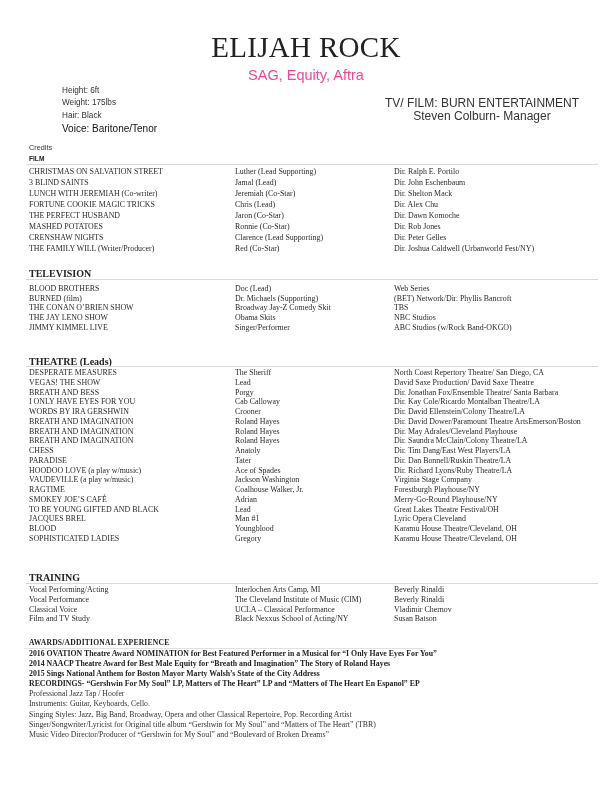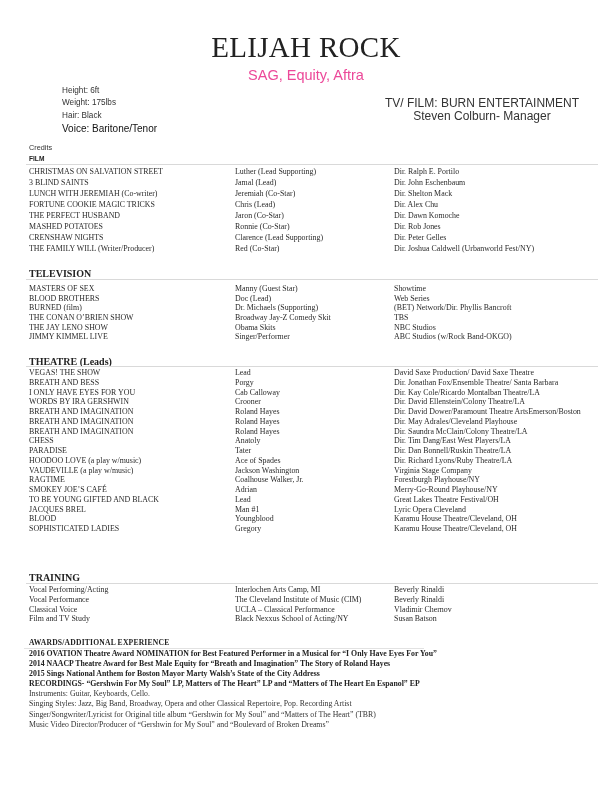--- a/index.html
+++ b/index.html
@@ -96,25 +96,20 @@
         <span class="c1">THE FAMILY WILL (Writer/Producer)</span>
         <span class="c2">Red (Co-Star)</span>
         <span class="c3">Dir. Joshua Caldwell (Urbanworld Fest/NY)</span>
       </div>
   </div>
 
   <div class="sec-head" style="top:268px;">TELEVISION</div>
   <div class="rule" style="top:279px;"></div>
   <div class="rows" style="top:284px;">
     <div class="row" style="height:9.7px">
-        <span class="c1">MASTERS OF SEX</span>
-        <span class="c2">Manny (Guest Star)</span>
-        <span class="c3">Showtime</span>
-      </div>
-    <div class="row" style="height:9.7px">
         <span class="c1">BLOOD BROTHERS</span>
         <span class="c2">Doc (Lead)</span>
         <span class="c3">Web Series</span>
       </div>
     <div class="row" style="height:9.7px">
         <span class="c1">BURNED (film)</span>
         <span class="c2">Dr. Michaels (Supporting)</span>
         <span class="c3">(BET) Network/Dir. Phyllis Bancroft</span>
       </div>
     <div class="row" style="height:9.7px">
@@ -130,20 +125,25 @@
     <div class="row" style="height:9.7px">
         <span class="c1">JIMMY KIMMEL LIVE</span>
         <span class="c2">Singer/Performer</span>
         <span class="c3">ABC Studios (w/Rock Band-OKGO)</span>
       </div>
   </div>
 
   <div class="sec-head" style="top:356px;">THEATRE (Leads)</div>
   <div class="rule" style="top:366px;"></div>
   <div class="rows" style="top:368px;">
+    <div class="row" style="height:9.75px">
+        <span class="c1">DESPERATE MEASURES</span>
+        <span class="c2">The Sheriff</span>
+        <span class="c3">North Coast Repertory Theatre/ San Diego, CA</span>
+      </div>
     <div class="row" style="height:9.75px">
         <span class="c1">VEGAS! THE SHOW</span>
         <span class="c2">Lead</span>
         <span class="c3">David Saxe Production/ David Saxe Theatre</span>
       </div>
     <div class="row" style="height:9.75px">
         <span class="c1">BREATH AND BESS</span>
         <span class="c2">Porgy</span>
         <span class="c3">Dir. Jonathan Fox/Ensemble Theatre/ Santa Barbara</span>
       </div>
@@ -249,19 +249,20 @@
       </div>
   </div>
 
   <div class="sec-head" style="top:638px; font-size:7.6px; letter-spacing:0.2px;">AWARDS/ADDITIONAL EXPERIENCE</div>
   <div class="rule" style="top:648px; left:24px; width:400px; background:#e2e2e2;"></div>
   <div class="awards">
     <div class="b">2016 OVATION Theatre Award NOMINATION for Best Featured Performer in a Musical for “I Only Have Eyes For You”</div>
     <div class="b">2014 NAACP Theatre Award for Best Male Equity for “Breath and Imagination” The Story of Roland Hayes</div>
     <div class="b">2015 Sings National Anthem for Boston Mayor Marty Walsh’s State of the City Address</div>
     <div class="b">RECORDINGS- “Gershwin For My Soul” LP, Matters of The Heart” LP and “Matters of The Heart En Espanol” EP</div>
+    <div class="n">Professional Jazz Tap / Hoofer</div>
     <div class="n">Instruments: Guitar, Keyboards, Cello.</div>
     <div class="n">Singing Styles: Jazz, Big Band, Broadway, Opera and other Classical Repertoire, Pop. Recording Artist</div>
     <div class="n">Singer/Songwriter/Lyricist for Original title album “Gershwin for My Soul” and “Matters of The Heart” (TBR)</div>
     <div class="n">Music Video Director/Producer of “Gershwin for My Soul” and “Boulevard of Broken Dreams”</div>
   </div>
 
 </div>
 
 </body></html>

